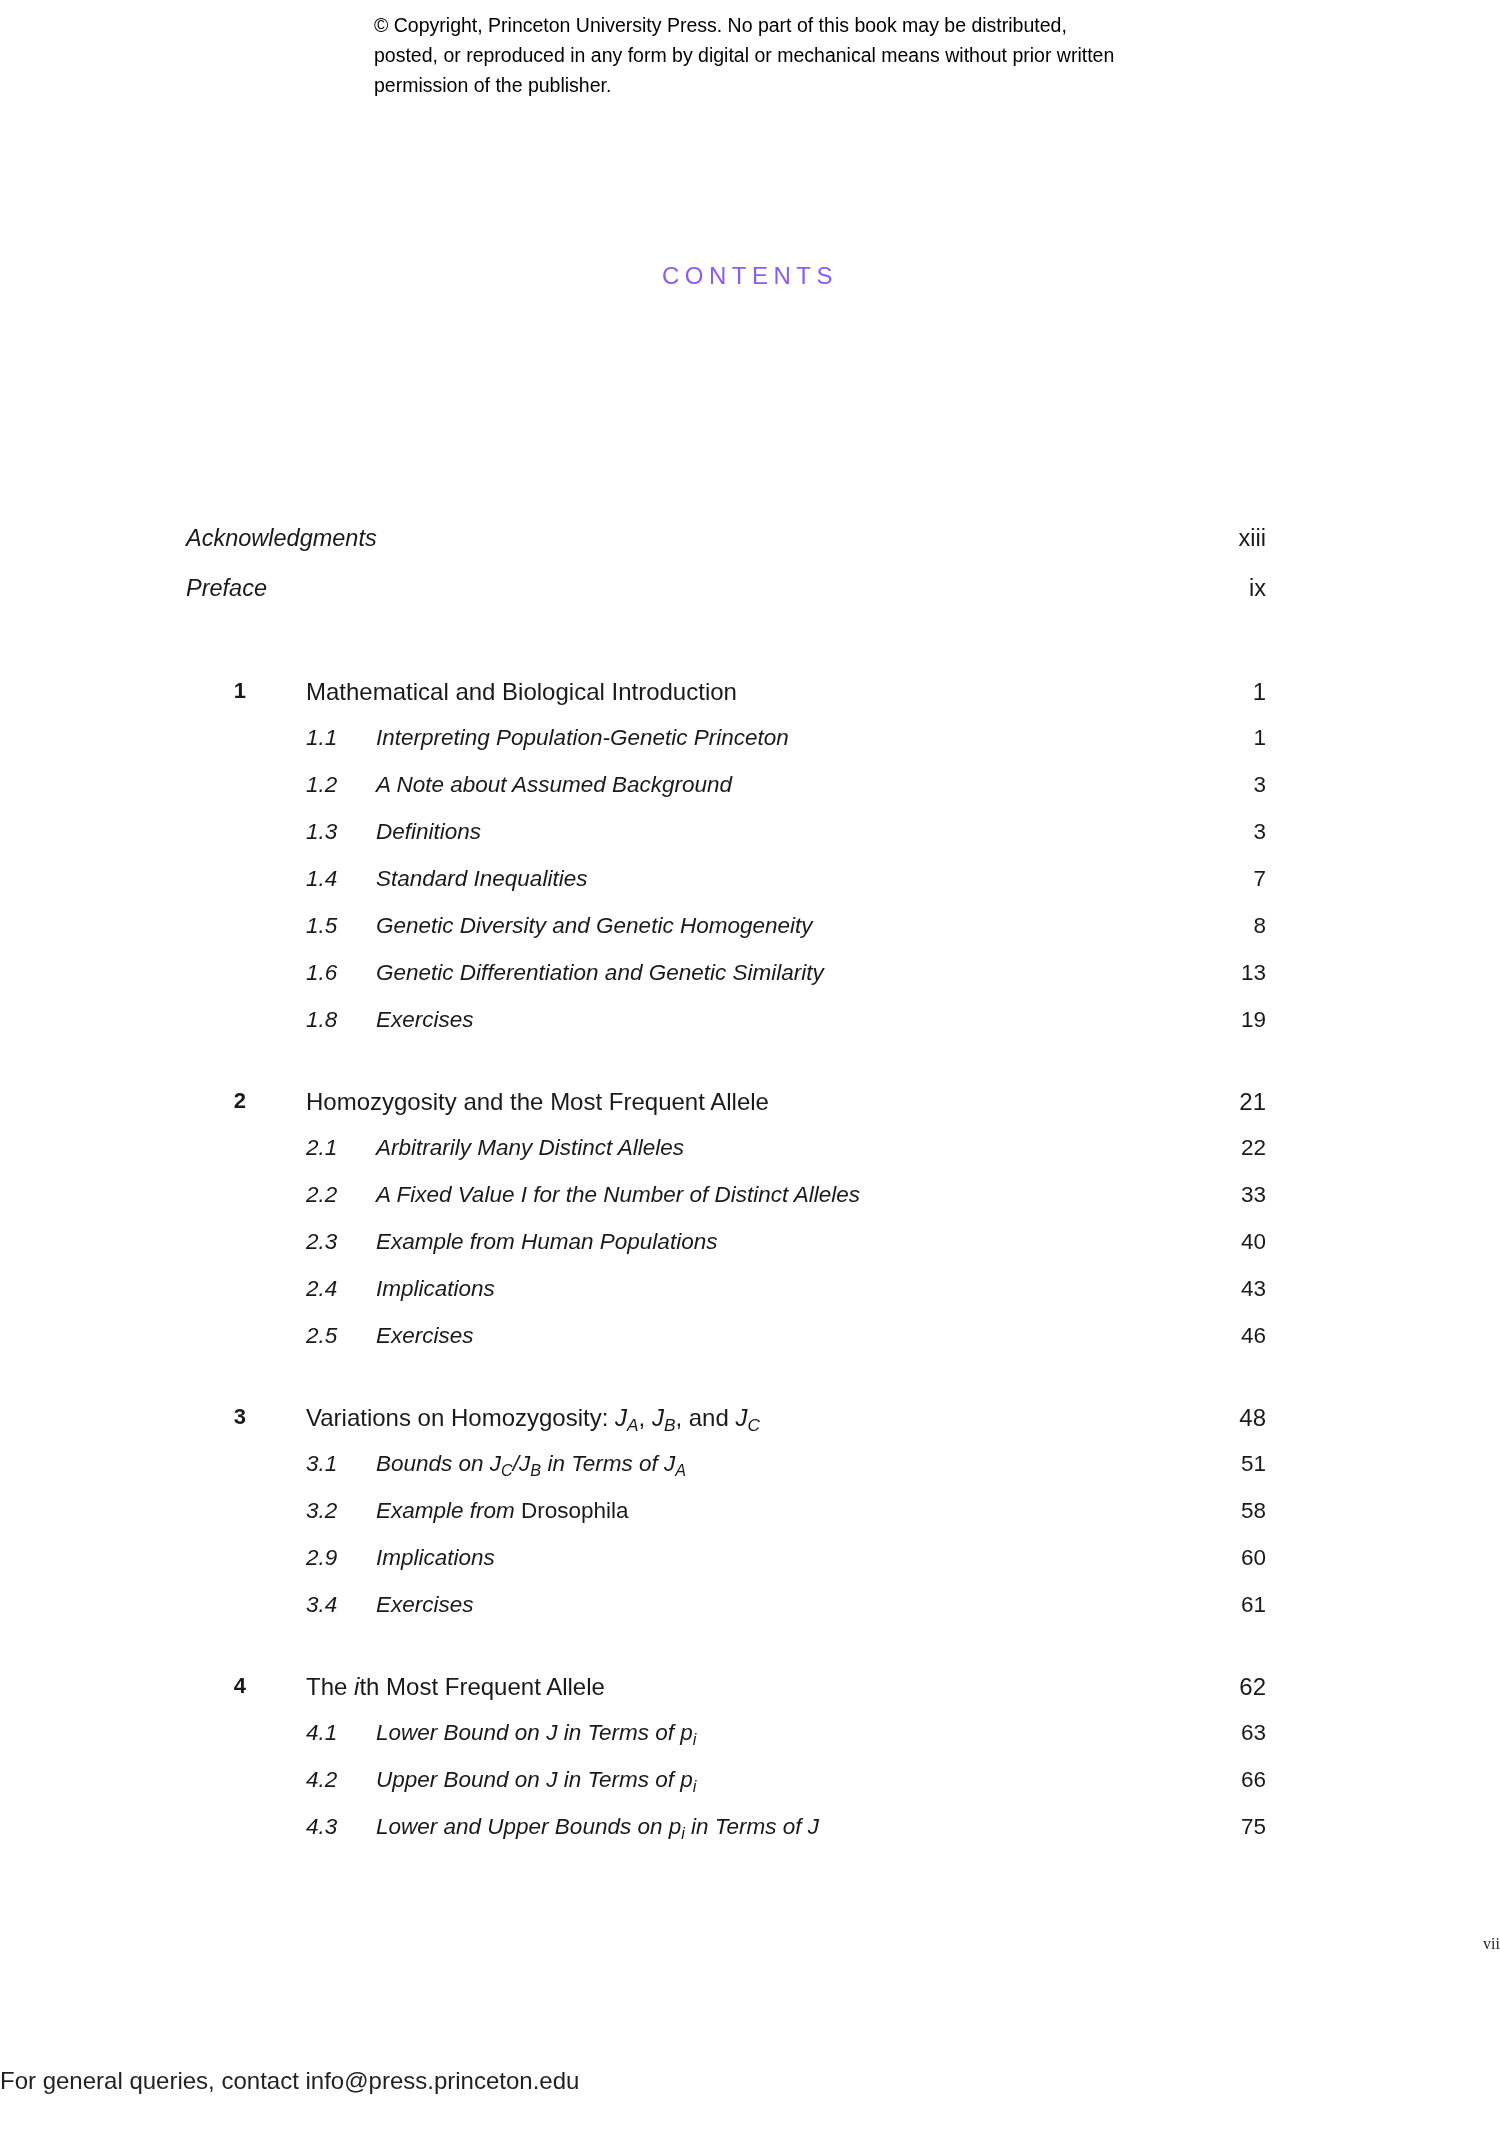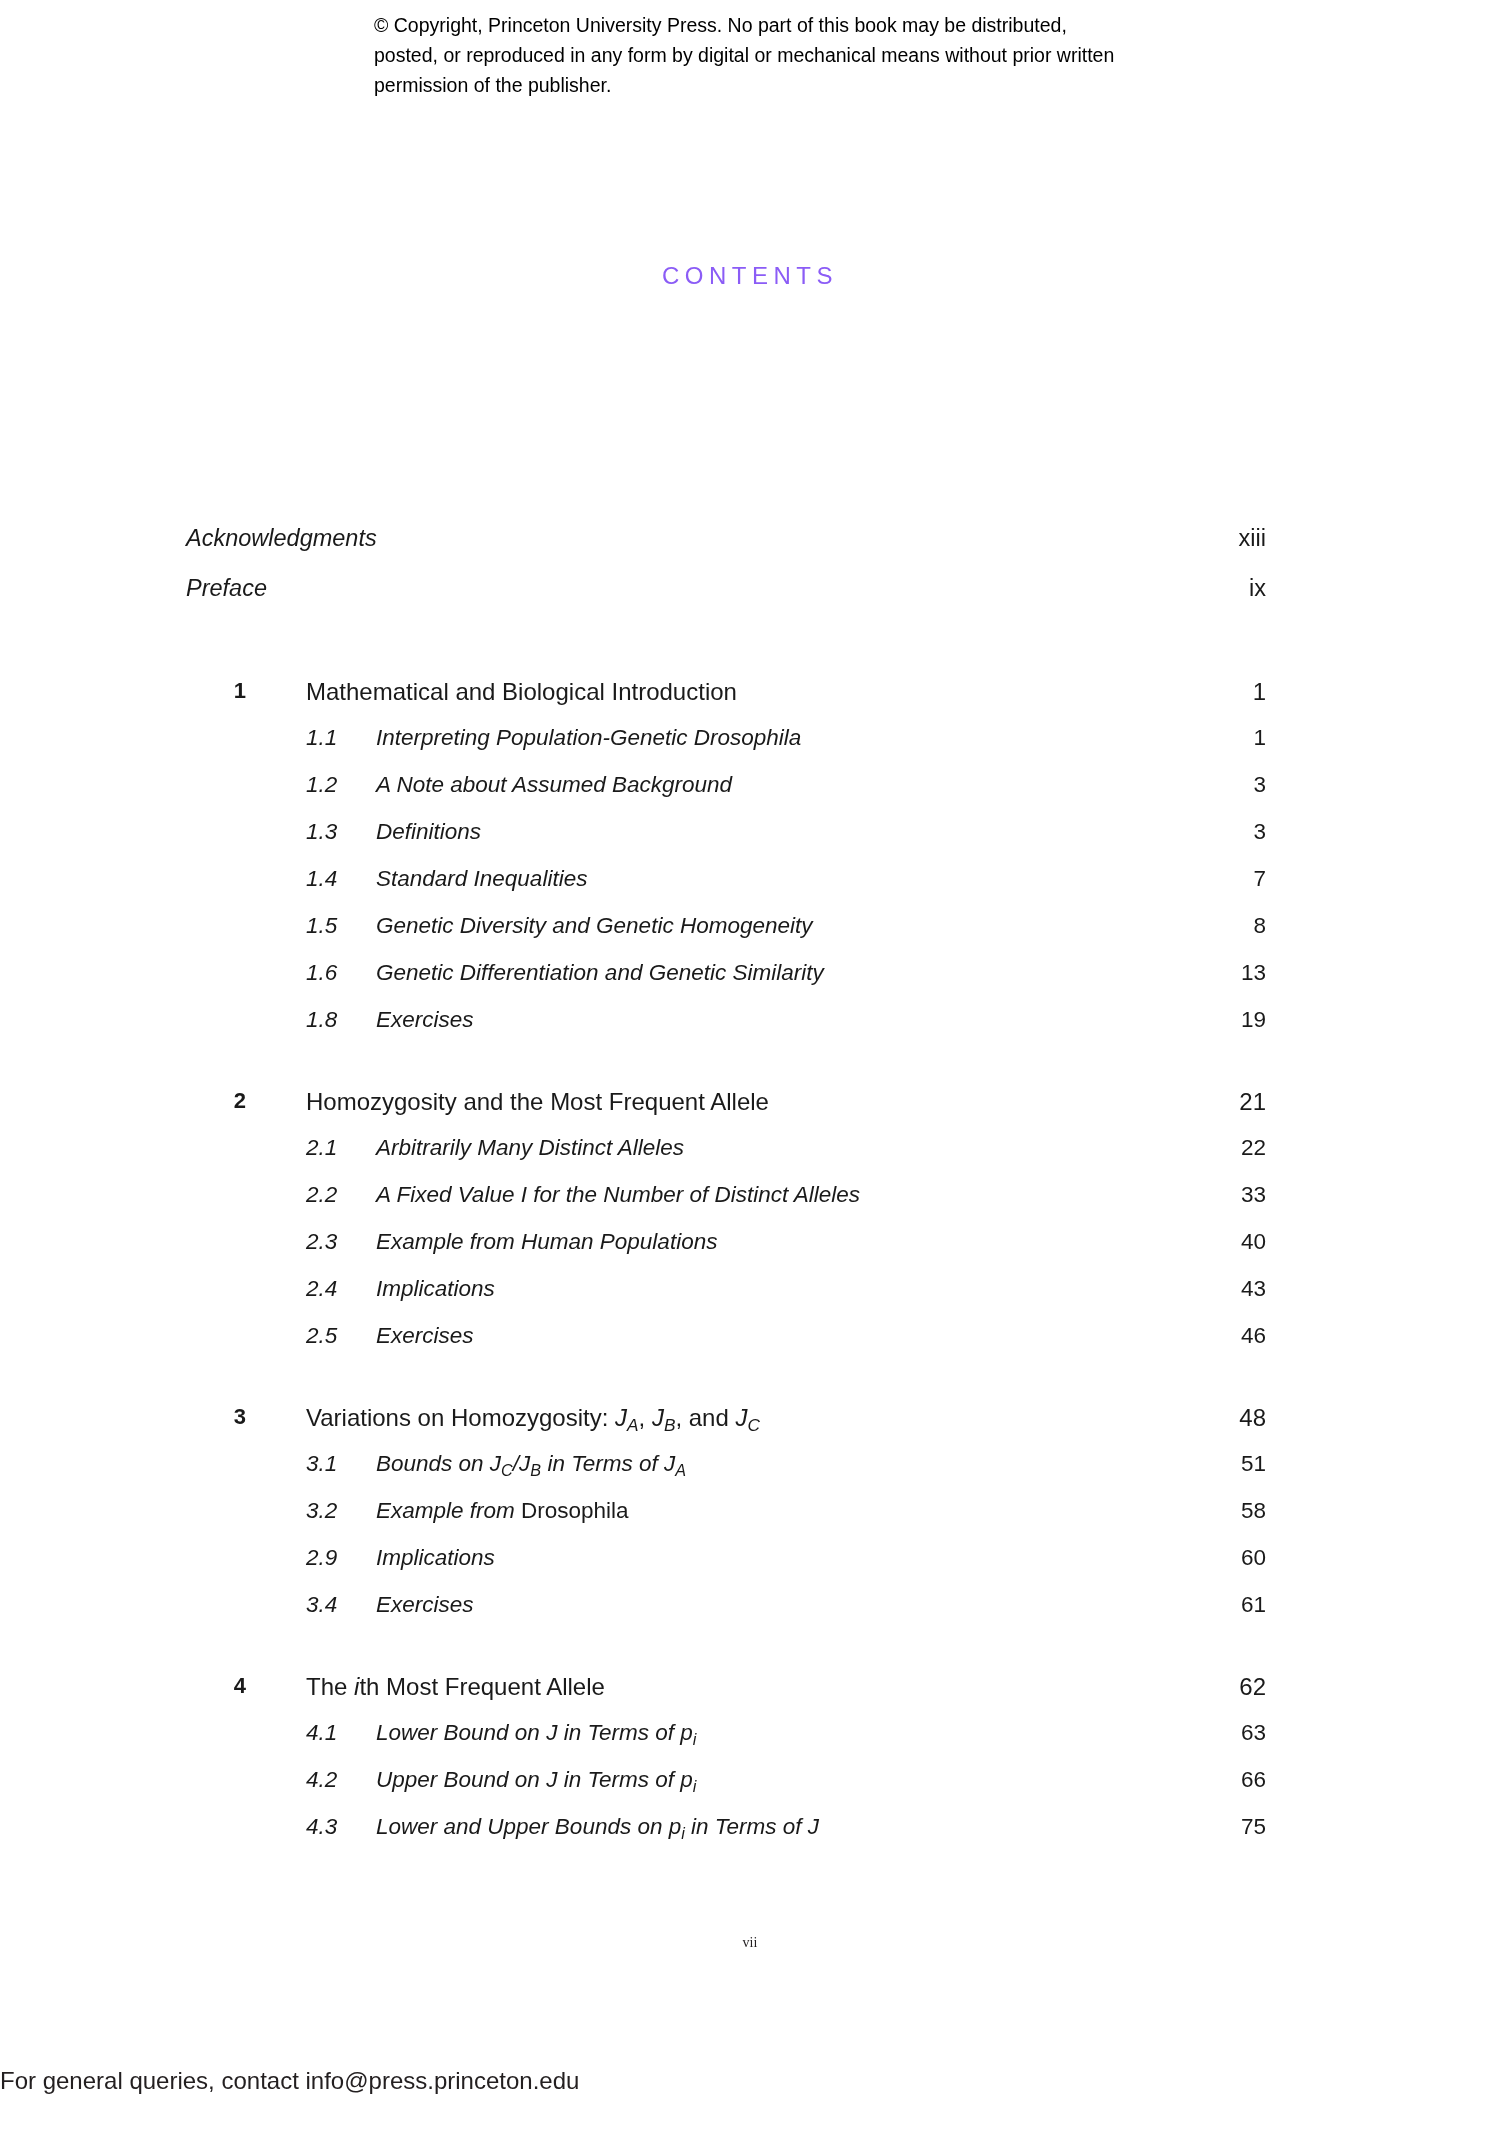--- a/index.html
+++ b/index.html
@@ -127,23 +127,23 @@
     vertical-align: -0.28em;
   }
   .up { font-style: normal; }
   .it { font-style: italic; }
   
   .folio {
     position: absolute;
     top: 1935px;
     left: 0;
     width: 1500px;
-    text-align: center;
+    text-align: right;
     font-family: "Liberation Serif", serif;
-    font-size: 14px;
+    font-size: 16px;
     color: #231f20;
   }
   .footer-note {
     position: absolute;
     top: 2067px;
     left: 0;
     width: 1500px;
     text-align: left;
     font-size: 24px;
     color: #231f20;
@@ -170,21 +170,21 @@
     </div>
 
     <div class="chapter-block" style="margin-top:53px;">
       <div class="chapter-row">
         <span class="num">1</span>
         <span class="title">Mathematical and Biological Introduction</span>
         <span class="pageno">1</span>
       </div>
       <div class="section-row">
         <span class="num">1.1</span>
-        <span class="title">Interpreting Population-Genetic Drosophila</span>
+        <span class="title">Interpreting Population-Genetic Princeton</span>
         <span class="pageno">1</span>
       </div>
       <div class="section-row">
         <span class="num">1.2</span>
         <span class="title">A Note about Assumed Background</span>
         <span class="pageno">3</span>
       </div>
       <div class="section-row">
         <span class="num">1.3</span>
         <span class="title">Definitions</span>

